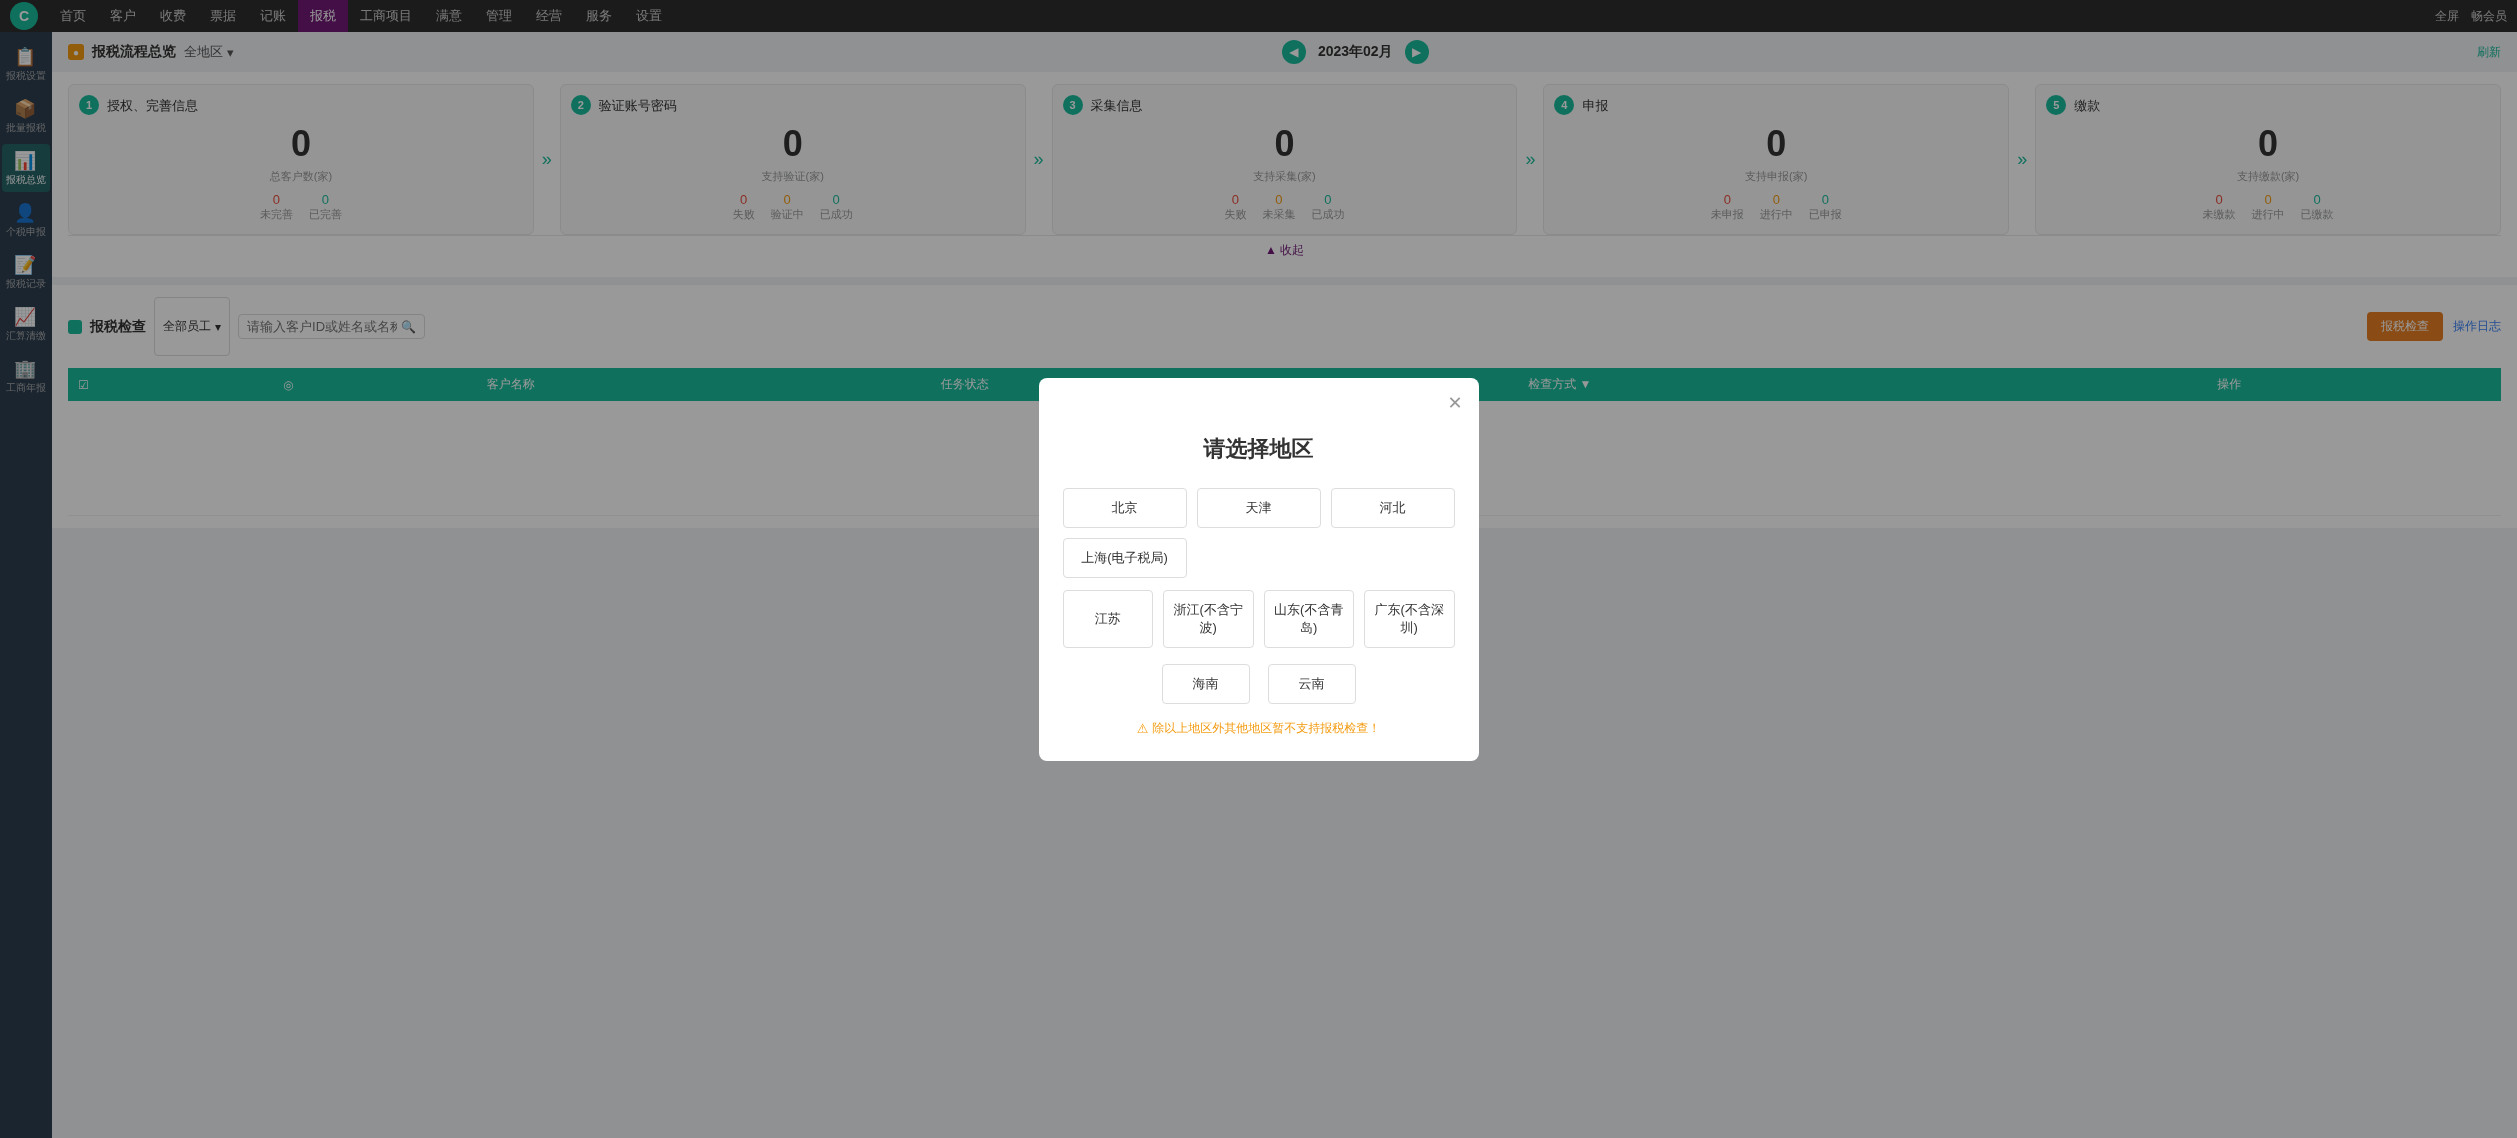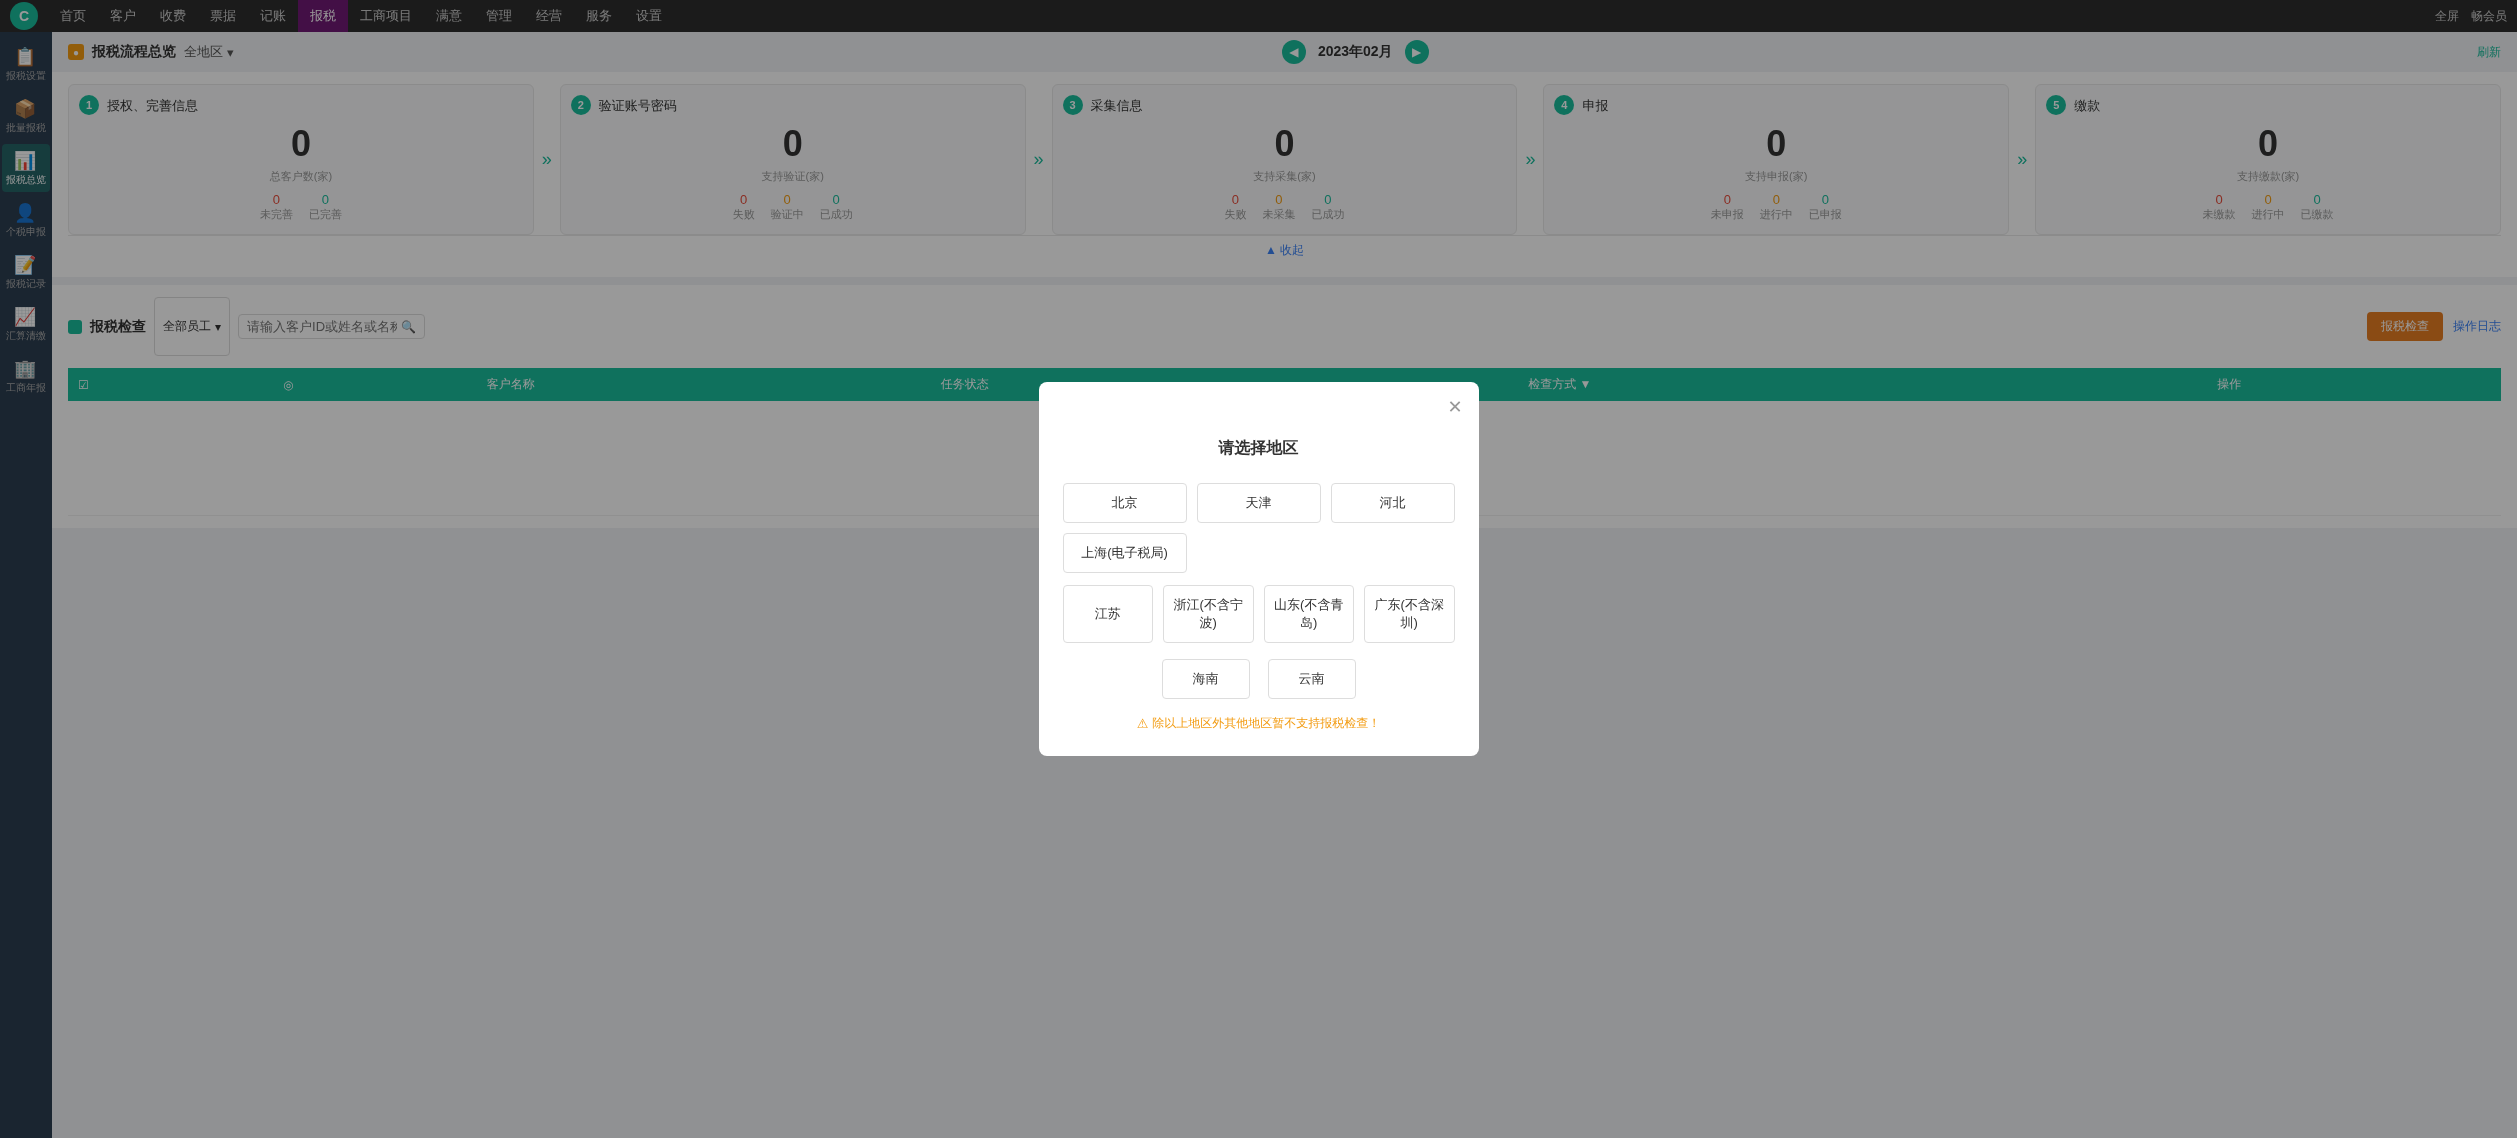--- a/index.html
+++ b/index.html
@@ -143,21 +143,21 @@
     .flow-arrow {
       display: flex; align-items: center; padding: 0 8px; color: #1abc9c; font-size: 18px;
     }
 
     
     .collapse-bar {
       background: white;
       text-align: center;
       padding: 6px;
       cursor: pointer;
-      color: #3b82f6;
+      color: #701a75;
       font-size: 12px;
       border-top: 1px solid #e8e8e8;
     }
 
     
     .tax-check-section {
       background: white;
       margin: 8px 0 0 0;
       padding: 12px 16px;
     }
@@ -218,21 +218,21 @@
       z-index: 1000;
     }
     .modal {
       background: white;
       border-radius: 8px;
       width: 440px;
       padding: 24px;
       position: relative;
     }
     .modal-title {
-      font-size: 16px; font-weight: bold; color: #333;
+      font-size: 22px; font-weight: bold; color: #333;
       text-align: center; margin-bottom: 24px; margin-top: 32px;
     }
     .modal-close {
       position: absolute; top: 14px; right: 16px;
       cursor: pointer; color: #999; font-size: 18px;
     }
     .region-grid { display: grid; grid-template-columns: repeat(3, 1fr); gap: 10px; margin-bottom: 12px; }
     .region-btn {
       border: 1px solid #ddd; border-radius: 4px;
       padding: 10px 6px; text-align: center;

